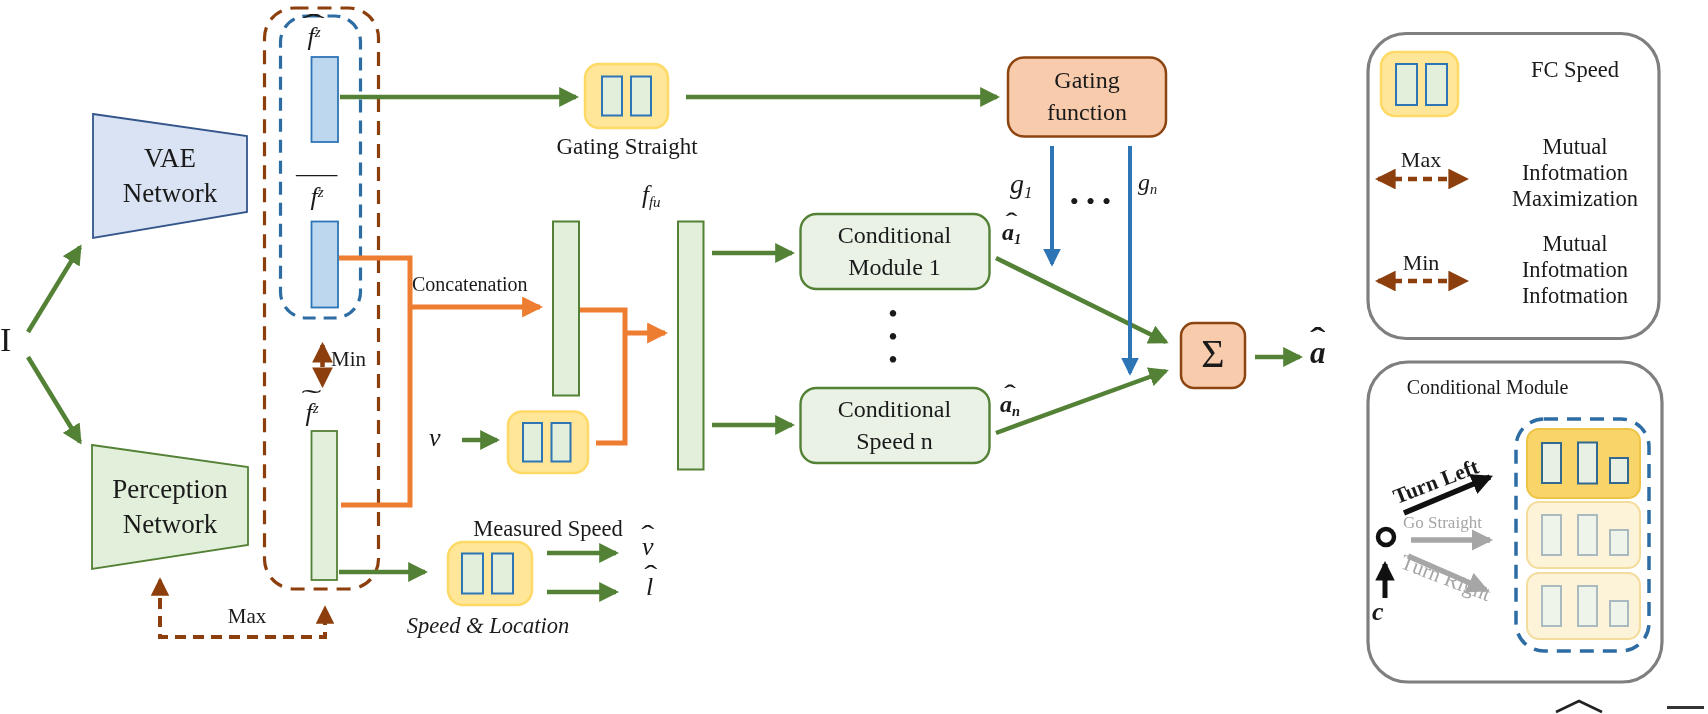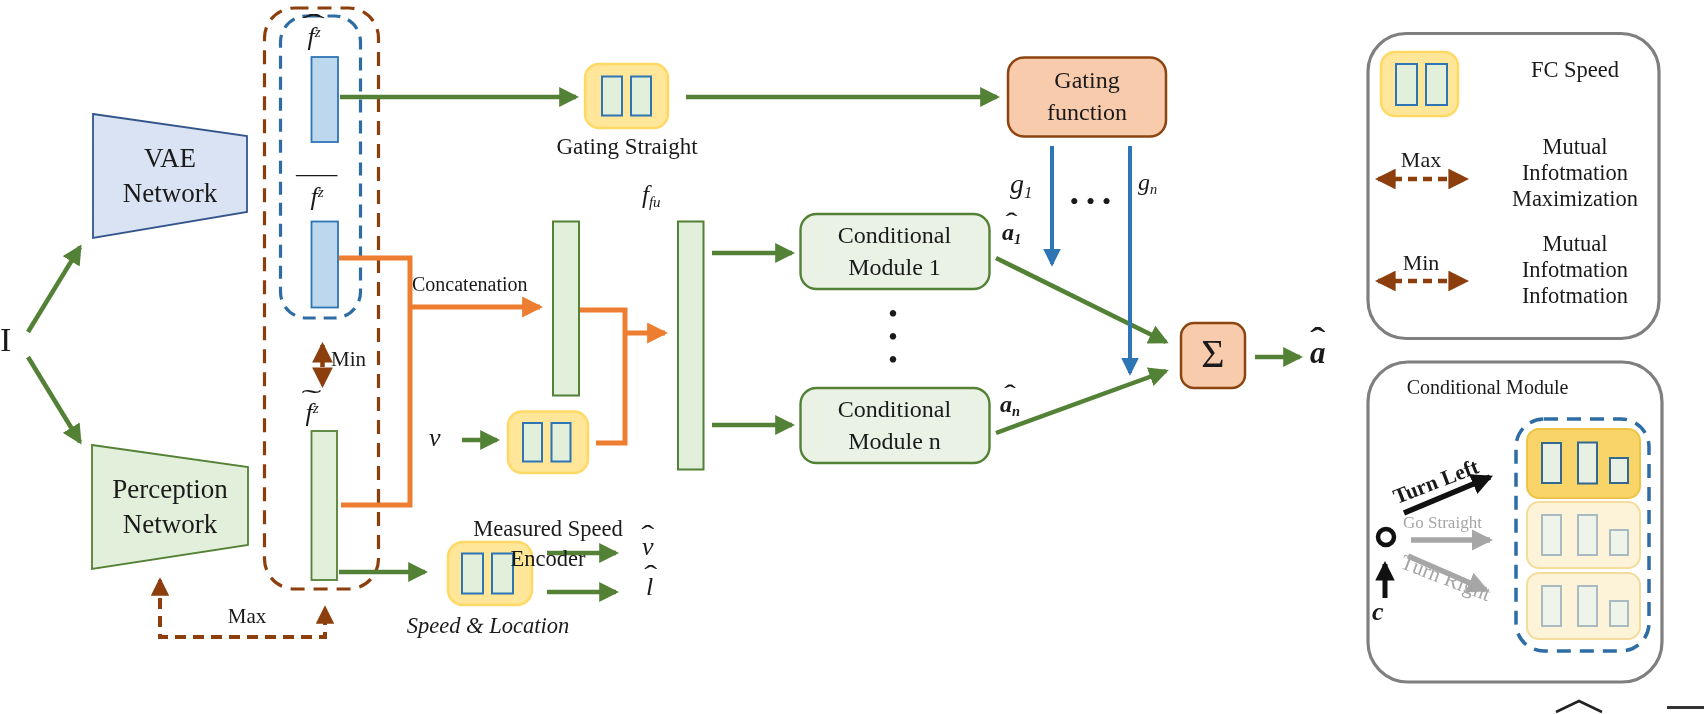--- a/index.html
+++ b/index.html
@@ -200,41 +200,40 @@
   </div>
 
   <div class="abs t" style="left:642px;top:180px;font-size:25px;">
     <span class="math"><span>f</span><span class="sub it">fu</span></span>
   </div>
 
   <div class="abs t it" style="left:429px;top:422px;font-size:26px;"><span>v</span></div>
 
   <div class="abs t center" style="left:448px;top:478px;width:200px;font-size:22.5px;line-height:1.32;margin-top:36px;">
     <span class="line">Measured Speed</span>
-    <span class="line">Encoder</span>
   </div>
 
   <div class="abs t center" style="left:388px;top:611px;width:200px;font-size:22.5px;line-height:1.32;font-style:italic;">
     <span class="line">Speed &amp; Location</span>
   </div>
 
   <div class="abs t" style="left:642px;top:531px;font-size:26px;">
     <span class="math"><span class="acc acc-hat-n">ˆ</span><span>v</span></span>
   </div>
   <div class="abs t" style="left:646px;top:571px;font-size:26px;">
     <span class="math"><span class="acc acc-hat-n">ˆ</span><span>l</span></span>
   </div>
 
   <div class="abs t flex-center" style="left:800px;top:214px;width:189px;height:75px;font-size:24px;line-height:1.3;">
     <span class="line">Conditional</span>
     <span class="line">Module 1</span>
   </div>
   <div class="abs t flex-center" style="left:800px;top:388px;width:189px;height:75px;font-size:24px;line-height:1.3;">
     <span class="line">Conditional</span>
-    <span class="line">Module n</span>
+    <span class="line">Speed n</span>
   </div>
 
   <div class="abs t center vdots" style="left:882px;top:303px;width:22px;font-size:27px;">
     <span class="dot">•</span>
       <span class="dot">•</span>
       <span class="dot">•</span>
   </div>
 
   <div class="abs t b" style="left:1002px;top:218px;font-size:24px;">
     <span class="math"><span class="acc acc-hat-n">ˆ</span><span>a</span><span class="sub">1</span></span>

